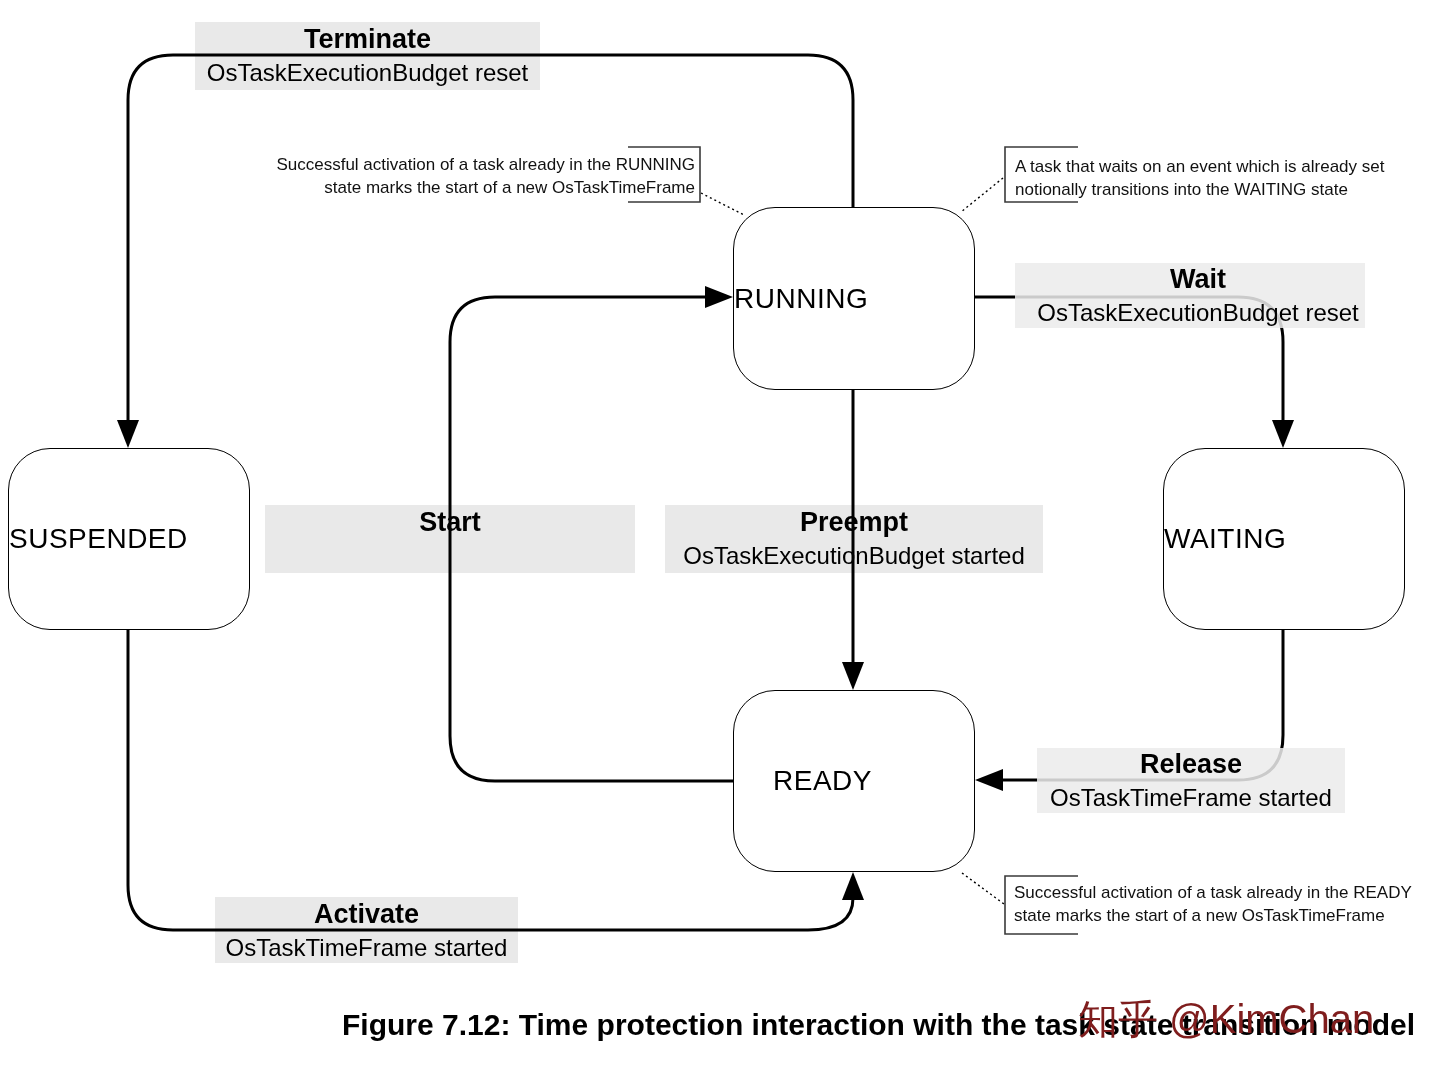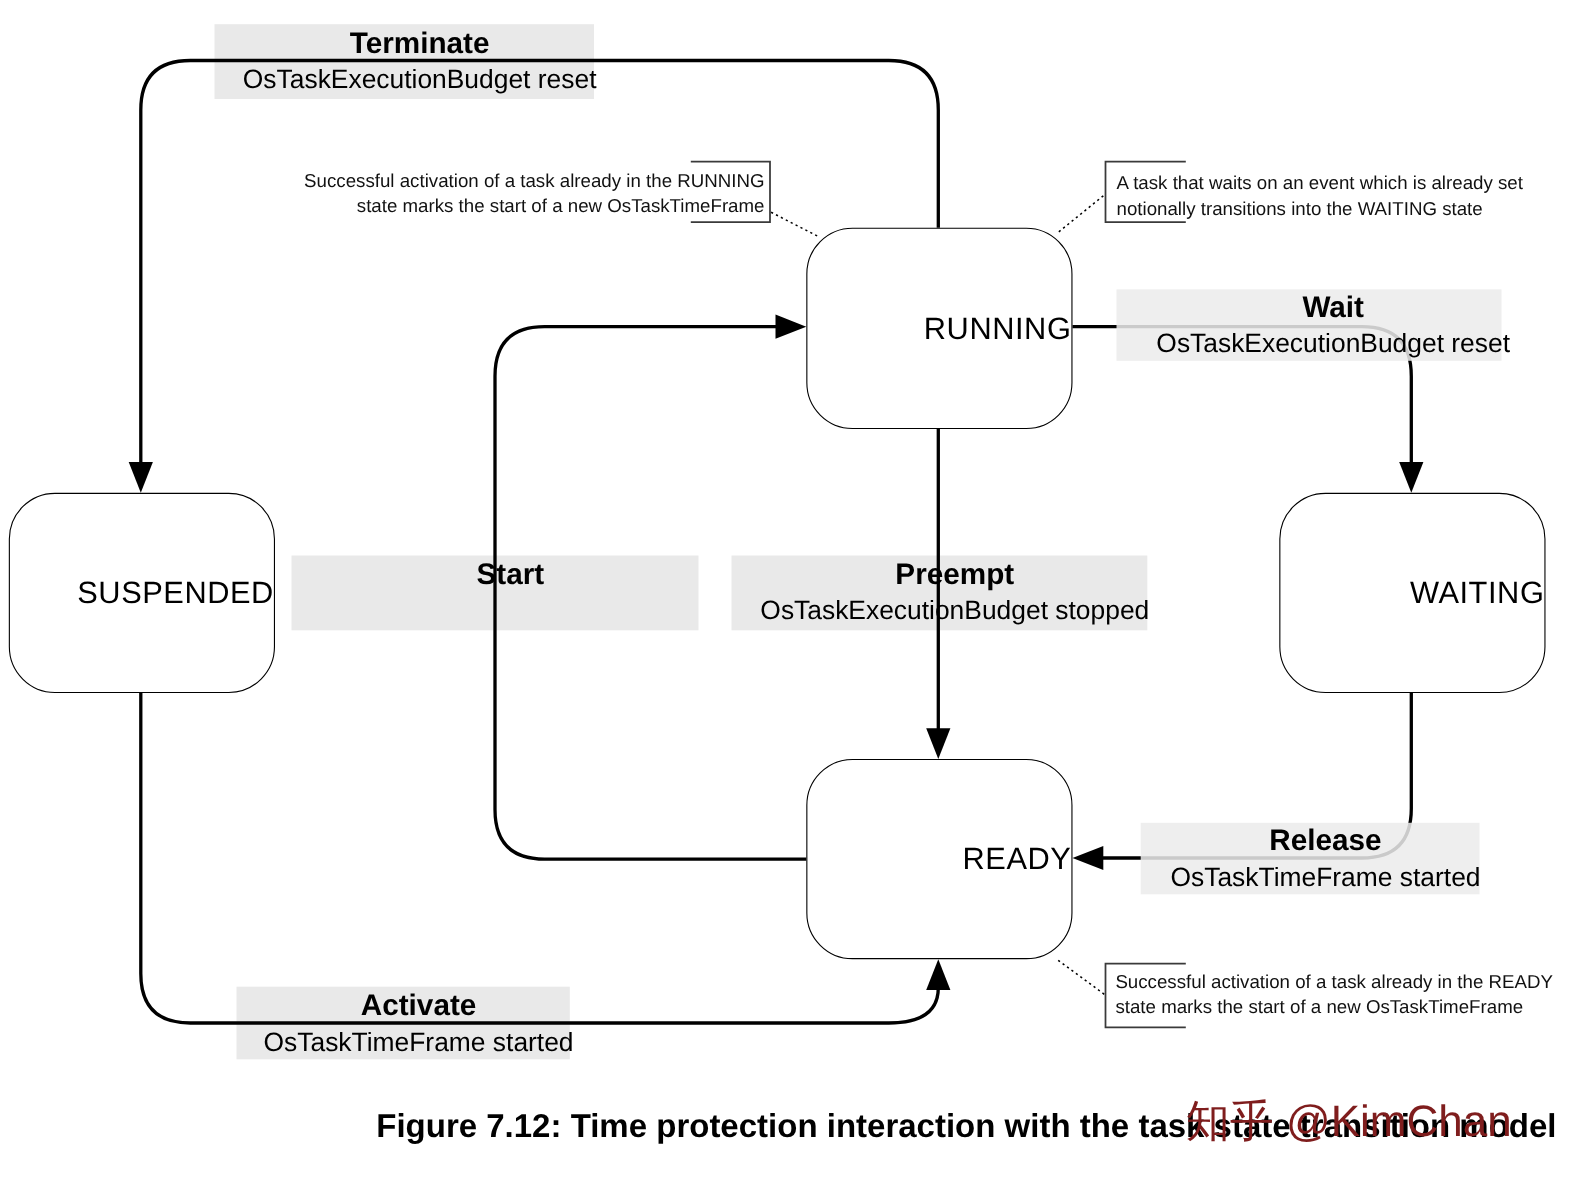--- a/index.html
+++ b/index.html
@@ -11,30 +11,30 @@
     overflow:hidden;
   }
   svg.wires{position:absolute;left:0;top:0;width:1443px;height:1073px;}
 
   .state{
     position:absolute;
     box-sizing:border-box;
     border:1.6px solid #000;
     border-radius:42px;
     background:#ffffff;
-    display:flex;align-items:center;justify-content:flex-end;
+    display:flex;align-items:center;justify-content:flex-start;
     font-size:28px;color:#000;letter-spacing:0.5px;
   }
   .state.running{left:733px;top:207px;width:242px;height:183px;}
   .state.suspended{left:8px;top:448px;width:242px;height:182px;}
   .state.waiting{left:1163px;top:448px;width:242px;height:182px;}
   .state.ready{left:733px;top:690px;width:242px;height:182px;padding-left:39px;}
 
   .tlabel{
-    position:absolute;text-align:center;color:#000;margin-left:14px;
+    position:absolute;text-align:center;color:#000;
   }
   .tlabel .tname{display:block;font-weight:bold;font-size:27px;line-height:33px;}
   .tlabel .taction{display:block;font-size:24px;line-height:33px;white-space:nowrap;}
 
   .tlabel.terminate{left:195px;top:23px;width:345px;}
   .tlabel.wait{left:1015px;top:263px;width:366px;}
   .tlabel.start{left:265px;top:506px;width:370px;}
   .tlabel.preempt{left:665px;top:506px;width:378px;}
   .tlabel.release{left:1037px;top:748px;width:308px;}
   .tlabel.activate{left:215px;top:898px;width:303px;}
@@ -113,21 +113,21 @@
   </div>
   <div class="tlabel wait">
     <span class="tname">Wait</span>
     <span class="taction">OsTaskExecutionBudget reset</span>
   </div>
   <div class="tlabel start">
     <span class="tname">Start</span>
   </div>
   <div class="tlabel preempt">
     <span class="tname">Preempt</span>
-    <span class="taction">OsTaskExecutionBudget stopped</span>
+    <span class="taction">OsTaskExecutionBudget started</span>
   </div>
   <div class="tlabel release">
     <span class="tname">Release</span>
     <span class="taction">OsTaskTimeFrame started</span>
   </div>
   <div class="tlabel activate">
     <span class="tname">Activate</span>
     <span class="taction">OsTaskTimeFrame started</span>
   </div>
 

